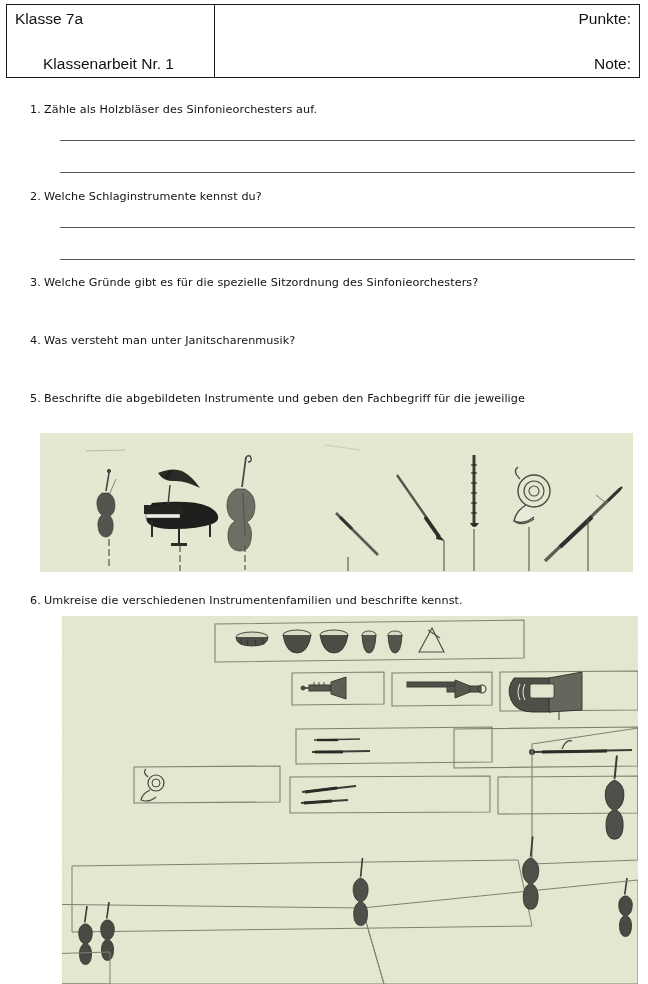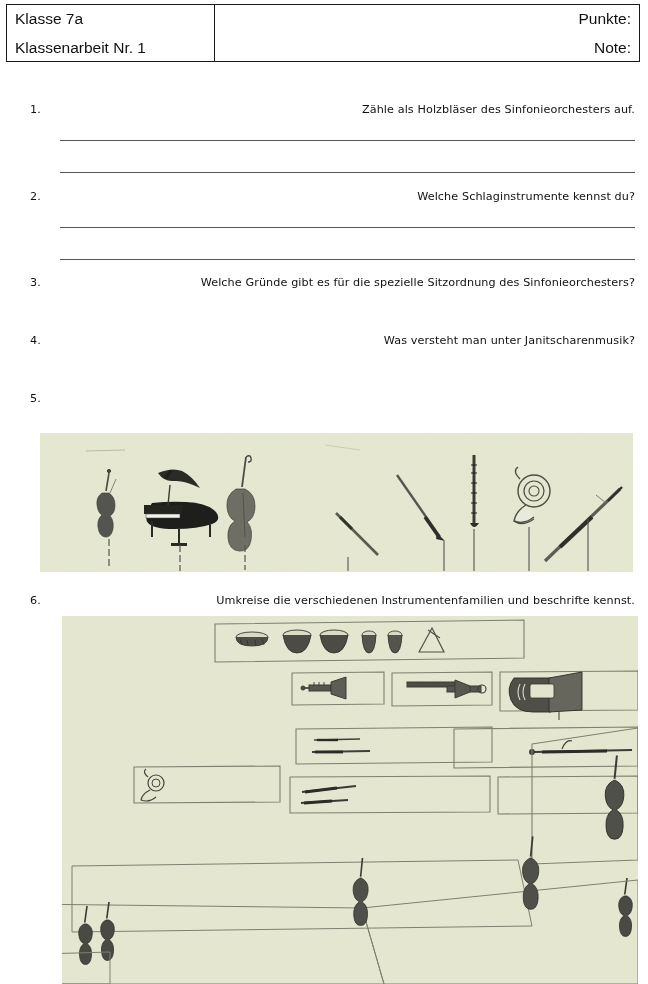--- a/index.html
+++ b/index.html
@@ -8,56 +8,56 @@
     background:#ffffff;
     font-family:"Liberation Sans", sans-serif;
     color:#111;
     position:relative;
     overflow:hidden;
   }
   .sheet{position:absolute;inset:0;}
 
   
   .hdr-table{
-    position:absolute;left:6px;top:4px;width:634px;height:58px;
+    position:absolute;left:6px;top:4px;width:634px;height:74px;
     border:1.5px solid #1a1a1a;
     display:flex;
     box-sizing:border-box;
     background:#fff;
   }
   .hdr-cell{
     position:relative;
     box-sizing:border-box;
     padding:5px 8px 0 8px;
     display:flex;flex-direction:column;justify-content:space-between;
   }
   .hdr-cell.c1{width:208px;border-right:1.5px solid #1a1a1a;}
   .hdr-cell.c2{width:296px;border-right:1.5px solid #1a1a1a;}
   .hdr-cell.c3{flex:1;text-align:right;}
   .hdr-line{
     font-size:15.5px;line-height:17px;
     font-family:"Liberation Sans", sans-serif;
     white-space:nowrap;
   }
   .hdr-line.top{margin-top:0px;}
-  .hdr-line.bot{margin-bottom:5px;}
+  .hdr-line.bot{margin-bottom:5px;margin-left:28px;}
 
   
   .q{
     position:absolute;
     display:flex;
     align-items:flex-start;
     font-family:"DejaVu Sans", sans-serif;
     font-size:11.2px;
     line-height:17px;
     letter-spacing:.1px;
     color:#111;
   }
   .q-num{width:24px;flex:none;padding-left:10px;box-sizing:border-box;}
-  .q-text{flex:1;text-align:right;}
+  .q-text{flex:1;}
   .q-text .l2{display:block;}
 
   
   .rule{
     position:absolute;
     height:0;
     border-top:1.6px solid #555;
     left:60px;width:575px;
   }
 
@@ -112,20 +112,21 @@
   </div>
 
   <div class="q" style="left:20px;top:332px;width:615px;">
     <span class="q-num">4.</span>
     <span class="q-text">Was versteht man unter Janitscharenmusik?</span>
   </div>
 
   <div class="q" style="left:20px;top:390px;width:615px;">
     <span class="q-num">5.</span>
     <span class="q-text">
+      <span>Beschrifte die abgebildeten Instrumente und geben den Fachbegriff für die jeweilige</span>
     </span>
   </div>
 
   <div class="scan" style="left:40px;top:433px;width:593px;height:139px;">
     <svg viewBox="0 0 593 139" xmlns="http://www.w3.org/2000/svg">
       <defs>
         <filter id="grainA" x="0" y="0" width="100%" height="100%">
           <feTurbulence type="fractalNoise" baseFrequency="0.92" numOctaves="3" result="n"></feTurbulence>
           <feColorMatrix in="n" type="saturate" values="0"></feColorMatrix>
           <feComponentTransfer>

